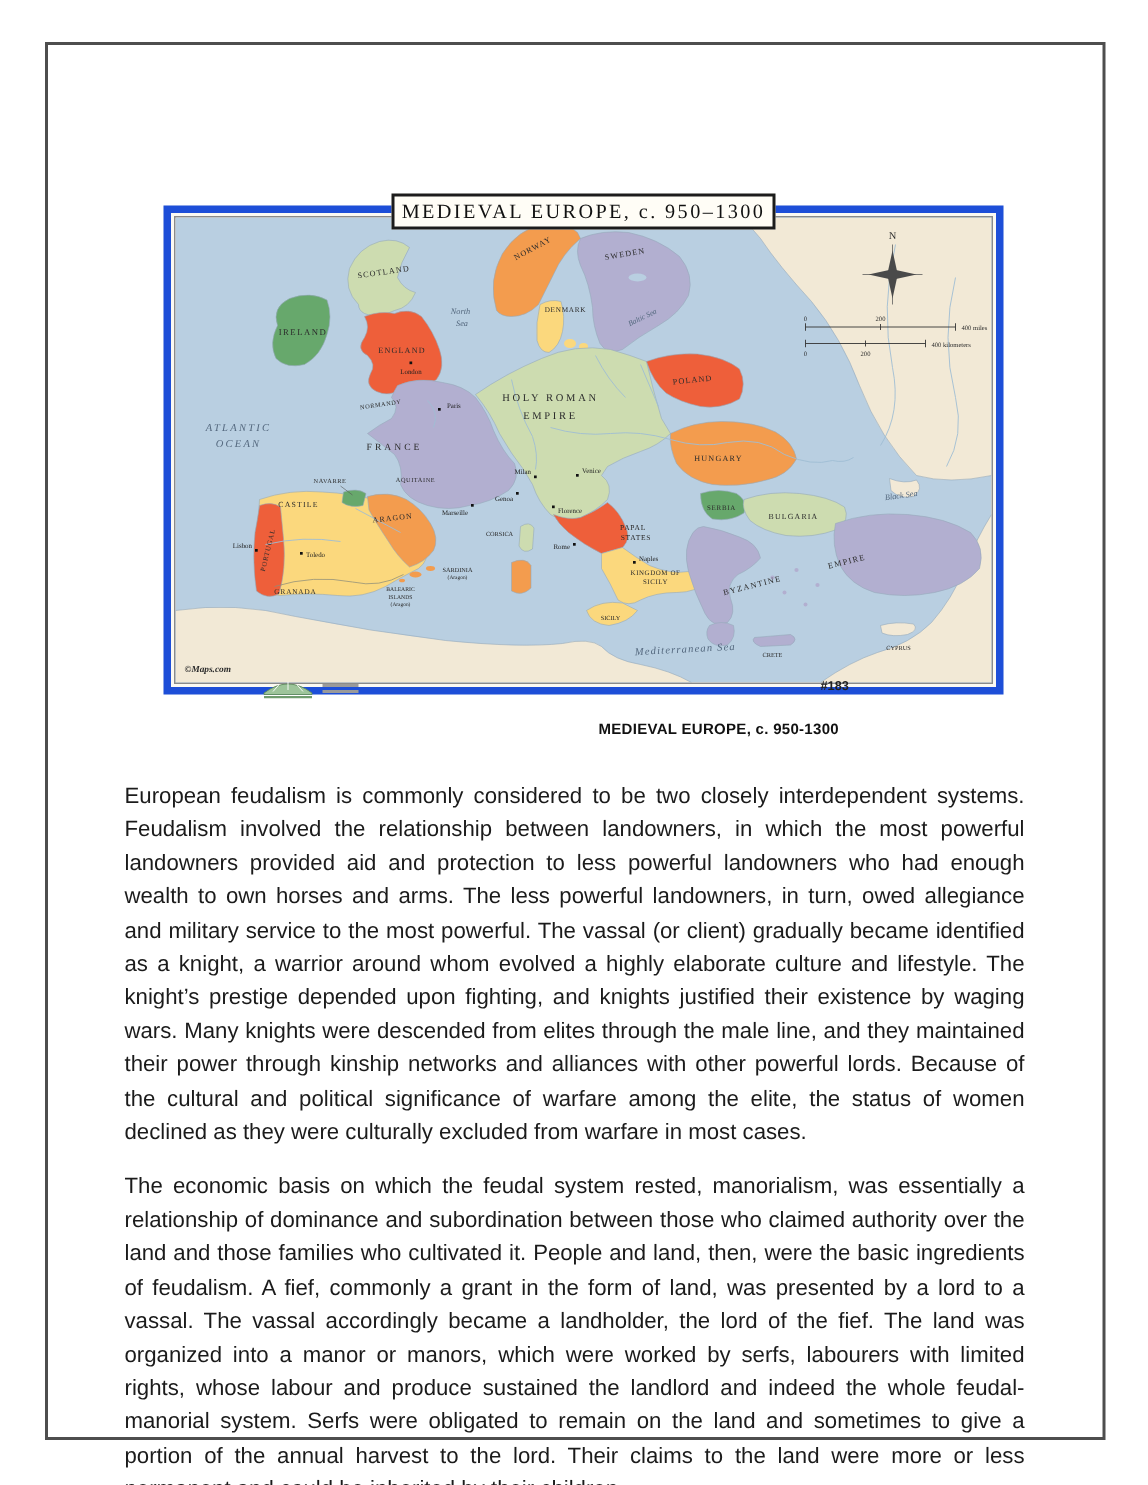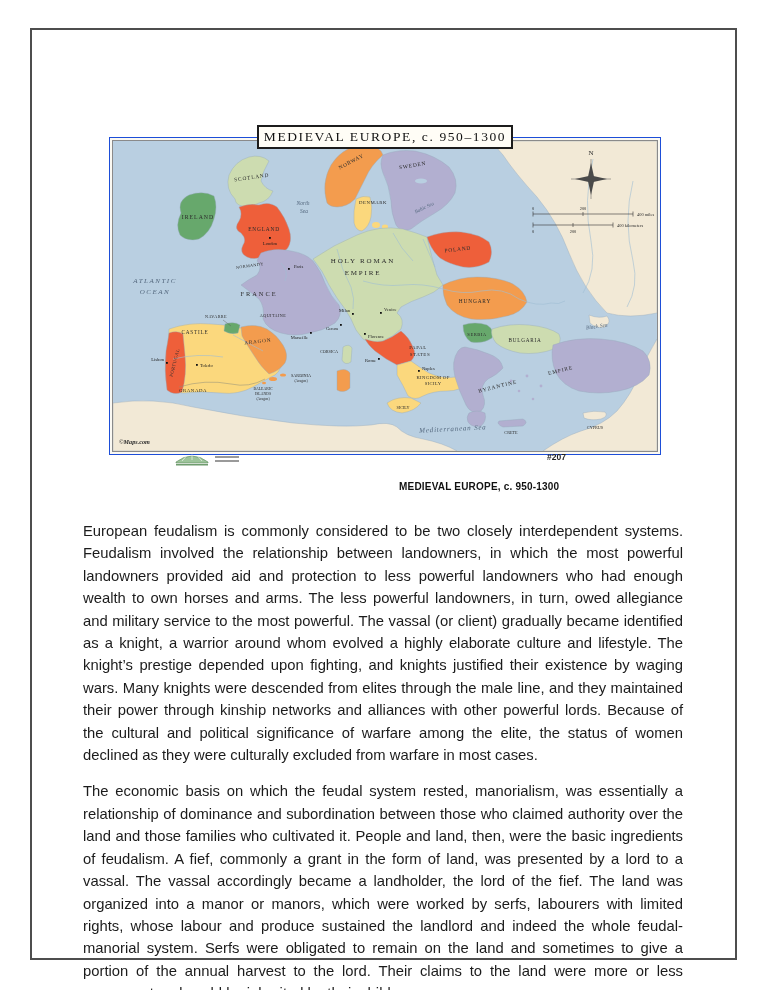--- a/index.html
+++ b/index.html
@@ -1,21 +1,21 @@
 <!DOCTYPE html>
 <html><head>
 <meta charset="utf-8">
 <style>
   html,body{margin:0;padding:0;background:#ffffff;}
   .page{position:relative;width:765px;height:990px;background:#ffffff;overflow:hidden;
         font-family:"Liberation Sans",sans-serif;}
   .page-border{position:absolute;left:30px;top:28px;width:703px;height:928px;
                border:2px solid #4e4e4e;}
   
-  .map-outer{position:absolute;left:109px;top:137px;border:1px solid #1d4ed8;
+  .map-outer{position:absolute;left:109px;top:137px;border:5px solid #1d4ed8;
              padding:2px;background:#fbf9f2;}
   .map-inner{border:1px solid #8a8a8a;line-height:0;}
   .map-title-box{position:absolute;left:50%;transform:translateX(-50%);top:-13px;
                  width:252px;height:20px;background:#fffdf6;border:2px solid #1c1c1c;
                  z-index:3;text-align:center;font-family:"Liberation Serif",serif;
                  font-size:13.5px;line-height:20px;letter-spacing:1.6px;color:#111;}
   .map-footer{position:absolute;left:109px;top:452px;width:552px;height:18px;}
   .map-logo{position:absolute;left:64px;top:0;}
   .logo-lines{position:absolute;left:106px;top:4px;}
   .logo-lines div{width:24px;height:2px;background:#9a9a9a;margin-bottom:2px;}
@@ -220,20 +220,20 @@
       <line x1="9" y1="9" x2="13" y2="4.5" stroke="#ffffff" stroke-width="0.6"></line>
       <line x1="19" y1="8" x2="19" y2="2.5" stroke="#ffffff" stroke-width="0.6"></line>
       <line x1="29" y1="9" x2="25" y2="4.5" stroke="#ffffff" stroke-width="0.6"></line>
       <rect x="3" y="12" width="32" height="1.5" fill="#6f9c6e"></rect>
     </svg>
     <div class="logo-lines">
         <div></div>
         <div></div>
       </div>
     <div class="map-caption">MEDIEVAL EUROPE, c. 950-1300</div>
-    <div class="map-number">#207</div>
+    <div class="map-number">#183</div>
   </div>
 
   <div class="article">
     <p>European feudalism is commonly considered to be two closely interdependent systems. Feudalism involved the relationship between landowners, in which the most powerful landowners provided aid and protection to less powerful landowners who had enough wealth to own horses and arms. The less powerful landowners, in turn, owed allegiance and military service to the most powerful. The vassal (or client) gradually became identified as a knight, a warrior around whom evolved a highly elaborate culture and lifestyle. The knight’s prestige depended upon fighting, and knights justified their existence by waging wars. Many knights were descended from elites through the male line, and they maintained their power through kinship networks and alliances with other powerful lords. Because of the cultural and political significance of warfare among the elite, the status of women declined as they were culturally excluded from warfare in most cases.</p>
     <p>The economic basis on which the feudal system rested, manorialism, was essentially a relationship of dominance and subordination between those who claimed authority over the land and those families who cultivated it. People and land, then, were the basic ingredients of feudalism. A fief, commonly a grant in the form of land, was presented by a lord to a vassal. The vassal accordingly became a landholder, the lord of the fief. The land was organized into a manor or manors, which were worked by serfs, labourers with limited rights, whose labour and produce sustained the landlord and indeed the whole feudal-manorial system. Serfs were obligated to remain on the land and sometimes to give a portion of the annual harvest to the lord. Their claims to the land were more or less permanent and could be inherited by their children.</p>
   </div>
 </div>
 
 </body></html>

